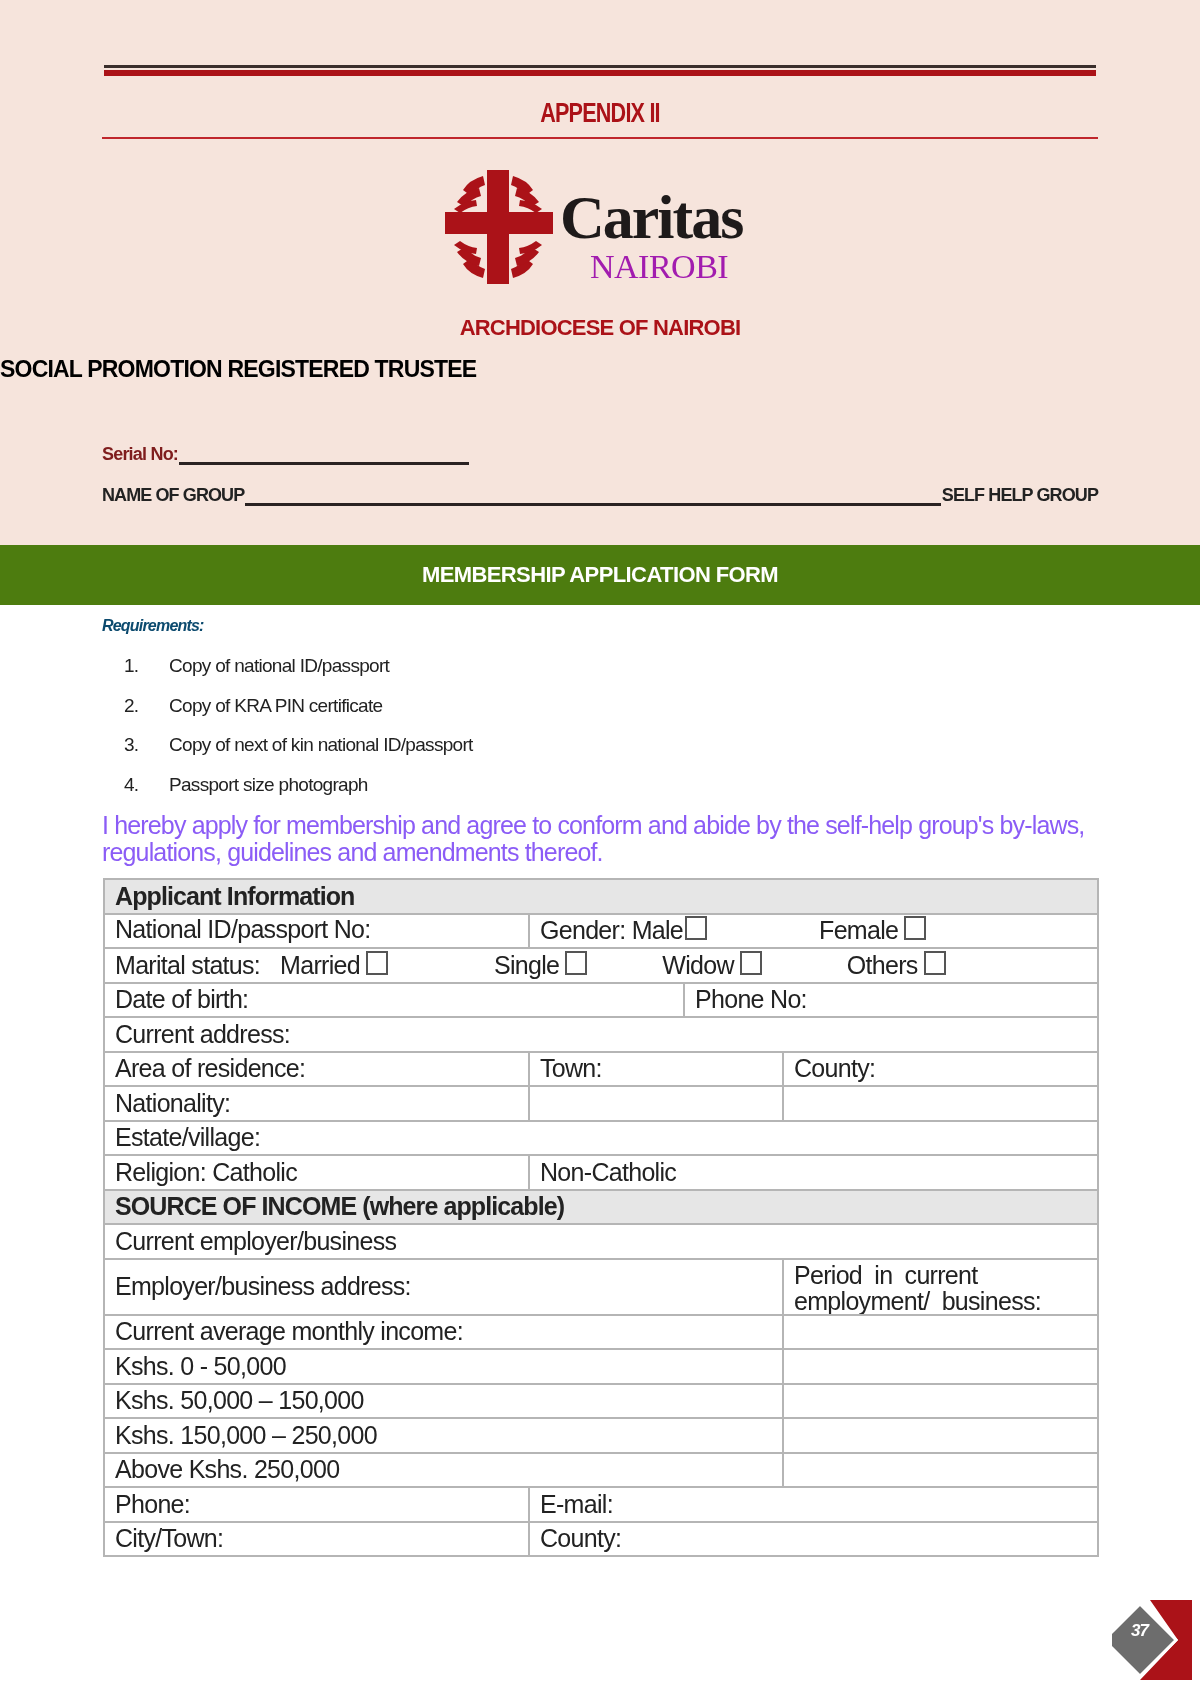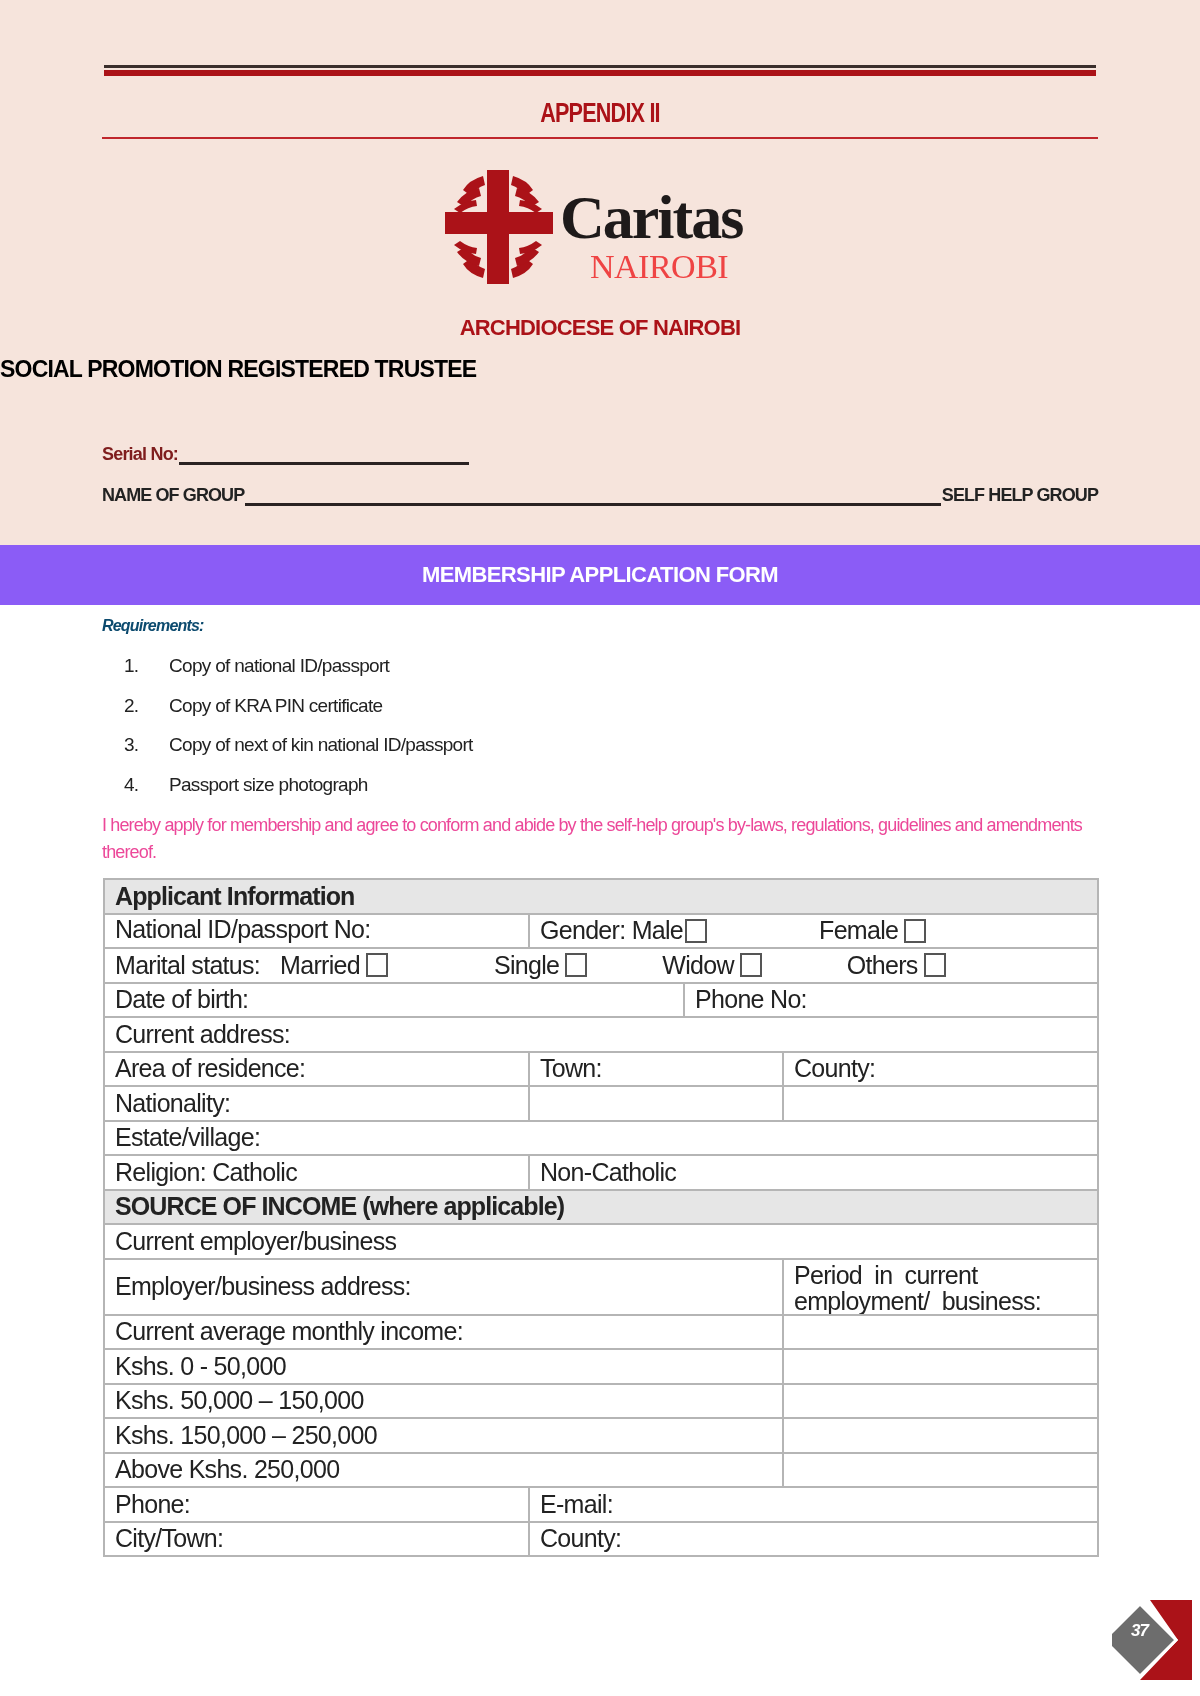--- a/index.html
+++ b/index.html
@@ -8,47 +8,47 @@
 
   .top-band { position: absolute; left: 0; top: 0; width: 1200px; height: 545px; background: #f6e4dc; }
   .rule-dark { position: absolute; left: 104px; top: 65px; width: 992px; height: 3px; background: #3a2e2c; }
   .rule-red { position: absolute; left: 104px; top: 70px; width: 992px; height: 6px; background: #ab1218; }
   .rule-thin { position: absolute; left: 102px; top: 137px; width: 996px; height: 2px; background: #c0262c; }
   .appendix { position: absolute; left: 0; top: 98px; width: 1200px; text-align: center; font-size: 27px; font-weight: bold; color: #ab1218; letter-spacing: -1px; transform: scaleX(0.8); }
 
   .logo { position: absolute; left: 443px; top: 168px; width: 320px; height: 120px; }
   .logo-cross { position: absolute; left: 0; top: 0; width: 112px; height: 118px; }
   .logo-word { position: absolute; left: 117px; top: 18px; font-family: "Liberation Serif", "DejaVu Serif", serif; font-size: 62px; font-weight: bold; color: #1e1a1a; letter-spacing: -2px; line-height: 1; }
-  .logo-city { position: absolute; left: 147px; top: 82px; font-family: "Liberation Serif", "DejaVu Serif", serif; font-size: 34px; color: #ef4444; line-height: 1; letter-spacing: -0.5px; }
+  .logo-city { position: absolute; left: 147px; top: 82px; font-family: "Liberation Serif", "DejaVu Serif", serif; font-size: 34px; color: #a21caf; line-height: 1; letter-spacing: -0.5px; }
 
   .archdiocese { position: absolute; left: 0; top: 315px; width: 1200px; text-align: center; font-size: 22px; font-weight: bold; color: #ab1218; letter-spacing: -0.8px; }
   .trustee { position: absolute; left: 0; top: 356px; width: 1200px; text-align: left; font-size: 23px; font-weight: bold; color: #000000; letter-spacing: -0.8px; }
 
   .serial { position: absolute; left: 102px; top: 444px; font-size: 18px; font-weight: bold; letter-spacing: -0.8px; color: #7f1d1d; display: flex; align-items: flex-end; }
   .serial .line { display: inline-block; width: 290px; border-bottom: 3px solid #2a2222; height: 18px; margin-left: 1px; }
   .group { position: absolute; left: 102px; top: 485px; width: 996px; font-size: 18px; font-weight: bold; letter-spacing: -0.9px; color: #222; display: flex; align-items: flex-end; }
   .group .line { flex: 1; border-bottom: 3px solid #2a2222; height: 18px; margin: 0 1px; }
 
-  .form-banner { position: absolute; left: 0; top: 545px; width: 1200px; height: 60px; background: #8b5cf6; color: #fff; font-size: 22px; font-weight: bold; text-align: center; line-height: 60px; letter-spacing: -0.6px; }
+  .form-banner { position: absolute; left: 0; top: 545px; width: 1200px; height: 60px; background: #4d7c0f; color: #fff; font-size: 22px; font-weight: bold; text-align: center; line-height: 60px; letter-spacing: -0.6px; }
 
   .req-title { position: absolute; left: 102px; top: 617px; font-size: 16px; font-weight: bold; font-style: italic; letter-spacing: -0.8px; color: #0c4a6e; }
   .req-list { position: absolute; left: 124px; top: 655px; list-style: none; }
   .req-list li { height: 39.5px; font-size: 19px; letter-spacing: -0.7px; color: #222; display: flex; }
   .req-list .num { width: 45px; }
 
-  .declaration { position: absolute; left: 102px; top: 812px; width: 1000px; font-size: 18px; line-height: 27px; letter-spacing: -0.85px; color: #ec4899; }
+  .declaration { position: absolute; left: 102px; top: 812px; width: 1000px; font-size: 25px; line-height: 27px; letter-spacing: -0.85px; color: #8b5cf6; }
 
   .form-table { position: absolute; left: 103px; top: 878px; width: 994px; border-collapse: collapse; table-layout: fixed; }
   .form-table td { border: 2px solid #b5b5b5; font-size: 25px; letter-spacing: -0.7px; color: #222; padding: 0 10px; vertical-align: middle; white-space: nowrap; overflow: hidden; }
   .form-table tr { height: 34.5px; }
   .form-table .section-head td { background: #e6e6e6; font-weight: bold; letter-spacing: -0.9px; }
   .form-table .tall { height: 46px; }
   .wrap { white-space: normal !important; line-height: 26px; vertical-align: top !important; padding-top: 2px !important; }
   .checkbox { display: inline-block; width: 22px; height: 24px; border: 2px solid #555; vertical-align: middle; margin-left: 2px; background: #fff; }
-  .flexcell { display: flex; align-items: center; }
+  .flexcell { display: flex; }
 
   .page-num { position: absolute; left: 1112px; top: 1600px; width: 80px; height: 80px; }
   .page-num-label { position: absolute; left: 1117px; top: 1621px; width: 45px; text-align: center; font-size: 17px; font-weight: bold; font-style: italic; color: #fff; letter-spacing: -1px; }
 </style>
 </head>
 <body>
 
 <div class="top-band"></div>
 <div class="rule-dark"></div>
 <div class="rule-red"></div>

